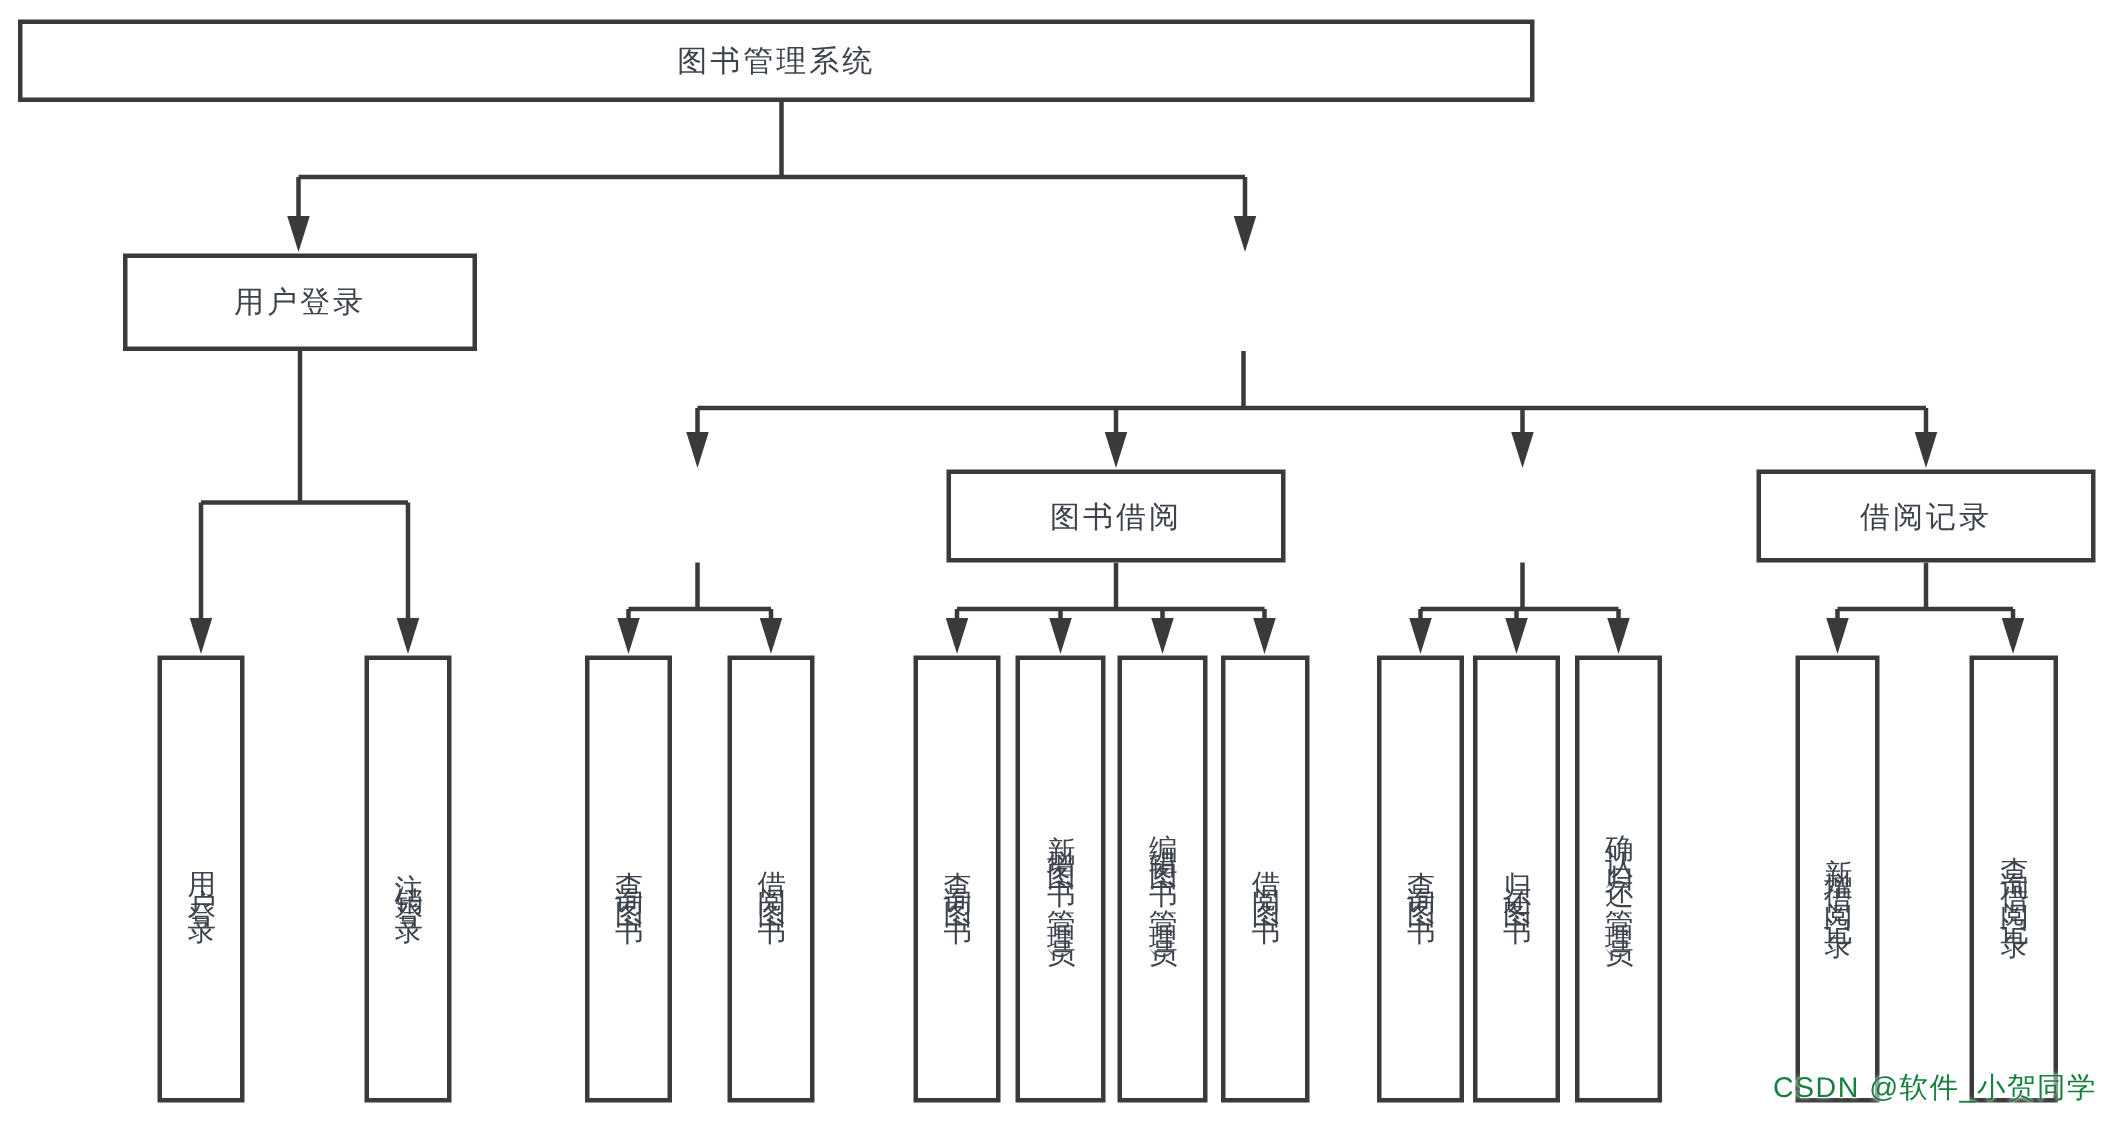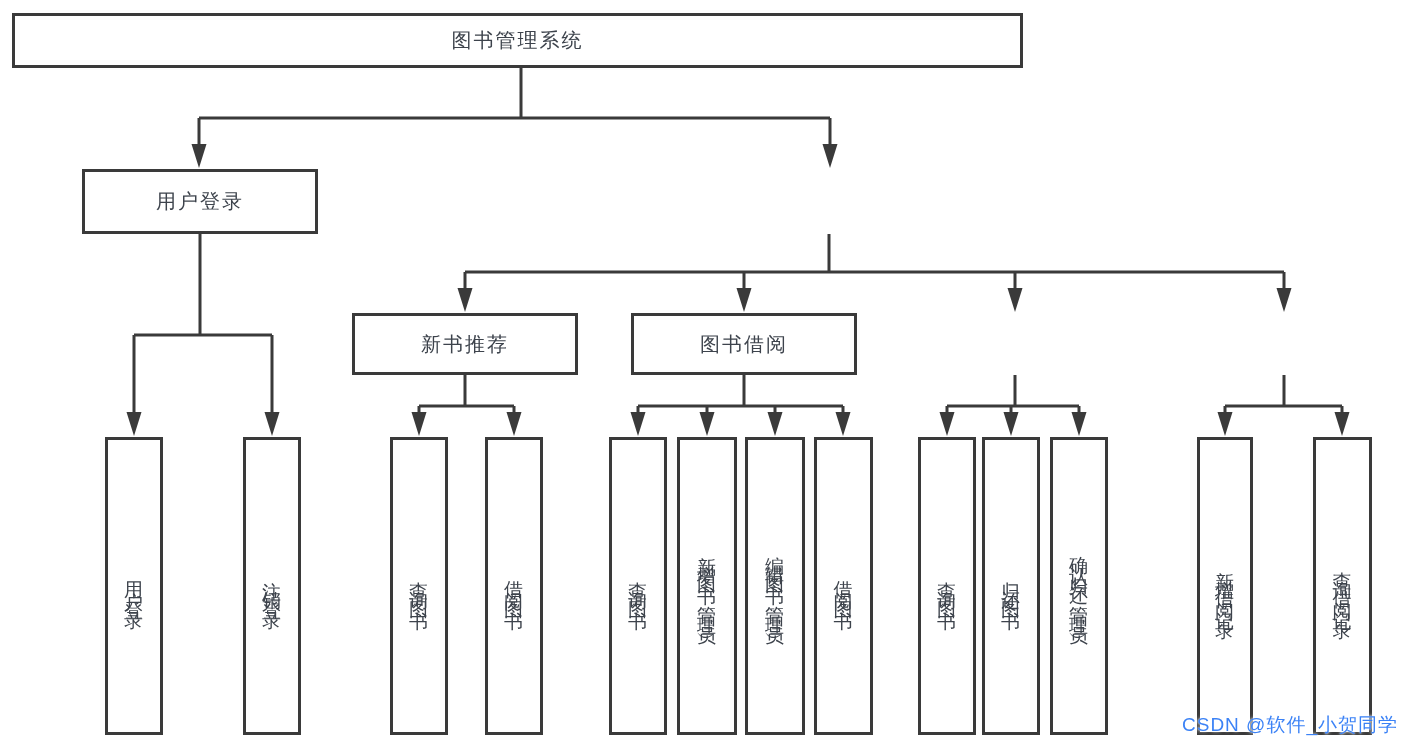--- a/index.html
+++ b/index.html
@@ -47,21 +47,21 @@
     letter-spacing: 10px;
     line-height: 1;
     white-space: nowrap;
   }
   .watermark {
     position: absolute;
     left: 1182px;
     top: 712px;
     font-size: 19px;
     letter-spacing: 1px;
-    color: #3b82f6;
+    color: #15803d;
     text-shadow: 0 0 4px #ffffff, 0 0 2px #ffffff;
     white-space: nowrap;
     z-index: 5;
   }
 </style>
 </head>
 <body>
 
 <div class="canvas">
 
@@ -109,25 +109,25 @@
   </svg>
 
   <div class="box" style="left:12px; top:13px; width:1011px; height:55px;">
     <span class="h-label">图书管理系统</span>
   </div>
 
   <div class="box" style="left:82px; top:169px; width:236px; height:65px;">
     <span class="h-label">用户登录</span>
   </div>
 
-  <div class="box" style="left:352px; top:313px; width:226px; height:62px;">
-    <span class="h-label">新书推荐</span>
-  </div>
   <div class="box" style="left:631px; top:313px; width:226px; height:62px;">
     <span class="h-label">图书借阅</span>
+  </div>
+  <div class="box" style="left:1171px; top:313px; width:226px; height:62px;">
+    <span class="h-label">借阅记录</span>
   </div>
 
   <div class="box leaf" style="left:105px; top:437px; width:58px; height:298px;">
     <span class="v-label">用户登录</span>
   </div>
   <div class="box leaf" style="left:243px; top:437px; width:58px; height:298px;">
     <span class="v-label">注销登录</span>
   </div>
 
   <div class="box leaf" style="left:390px; top:437px; width:58px; height:298px;">

